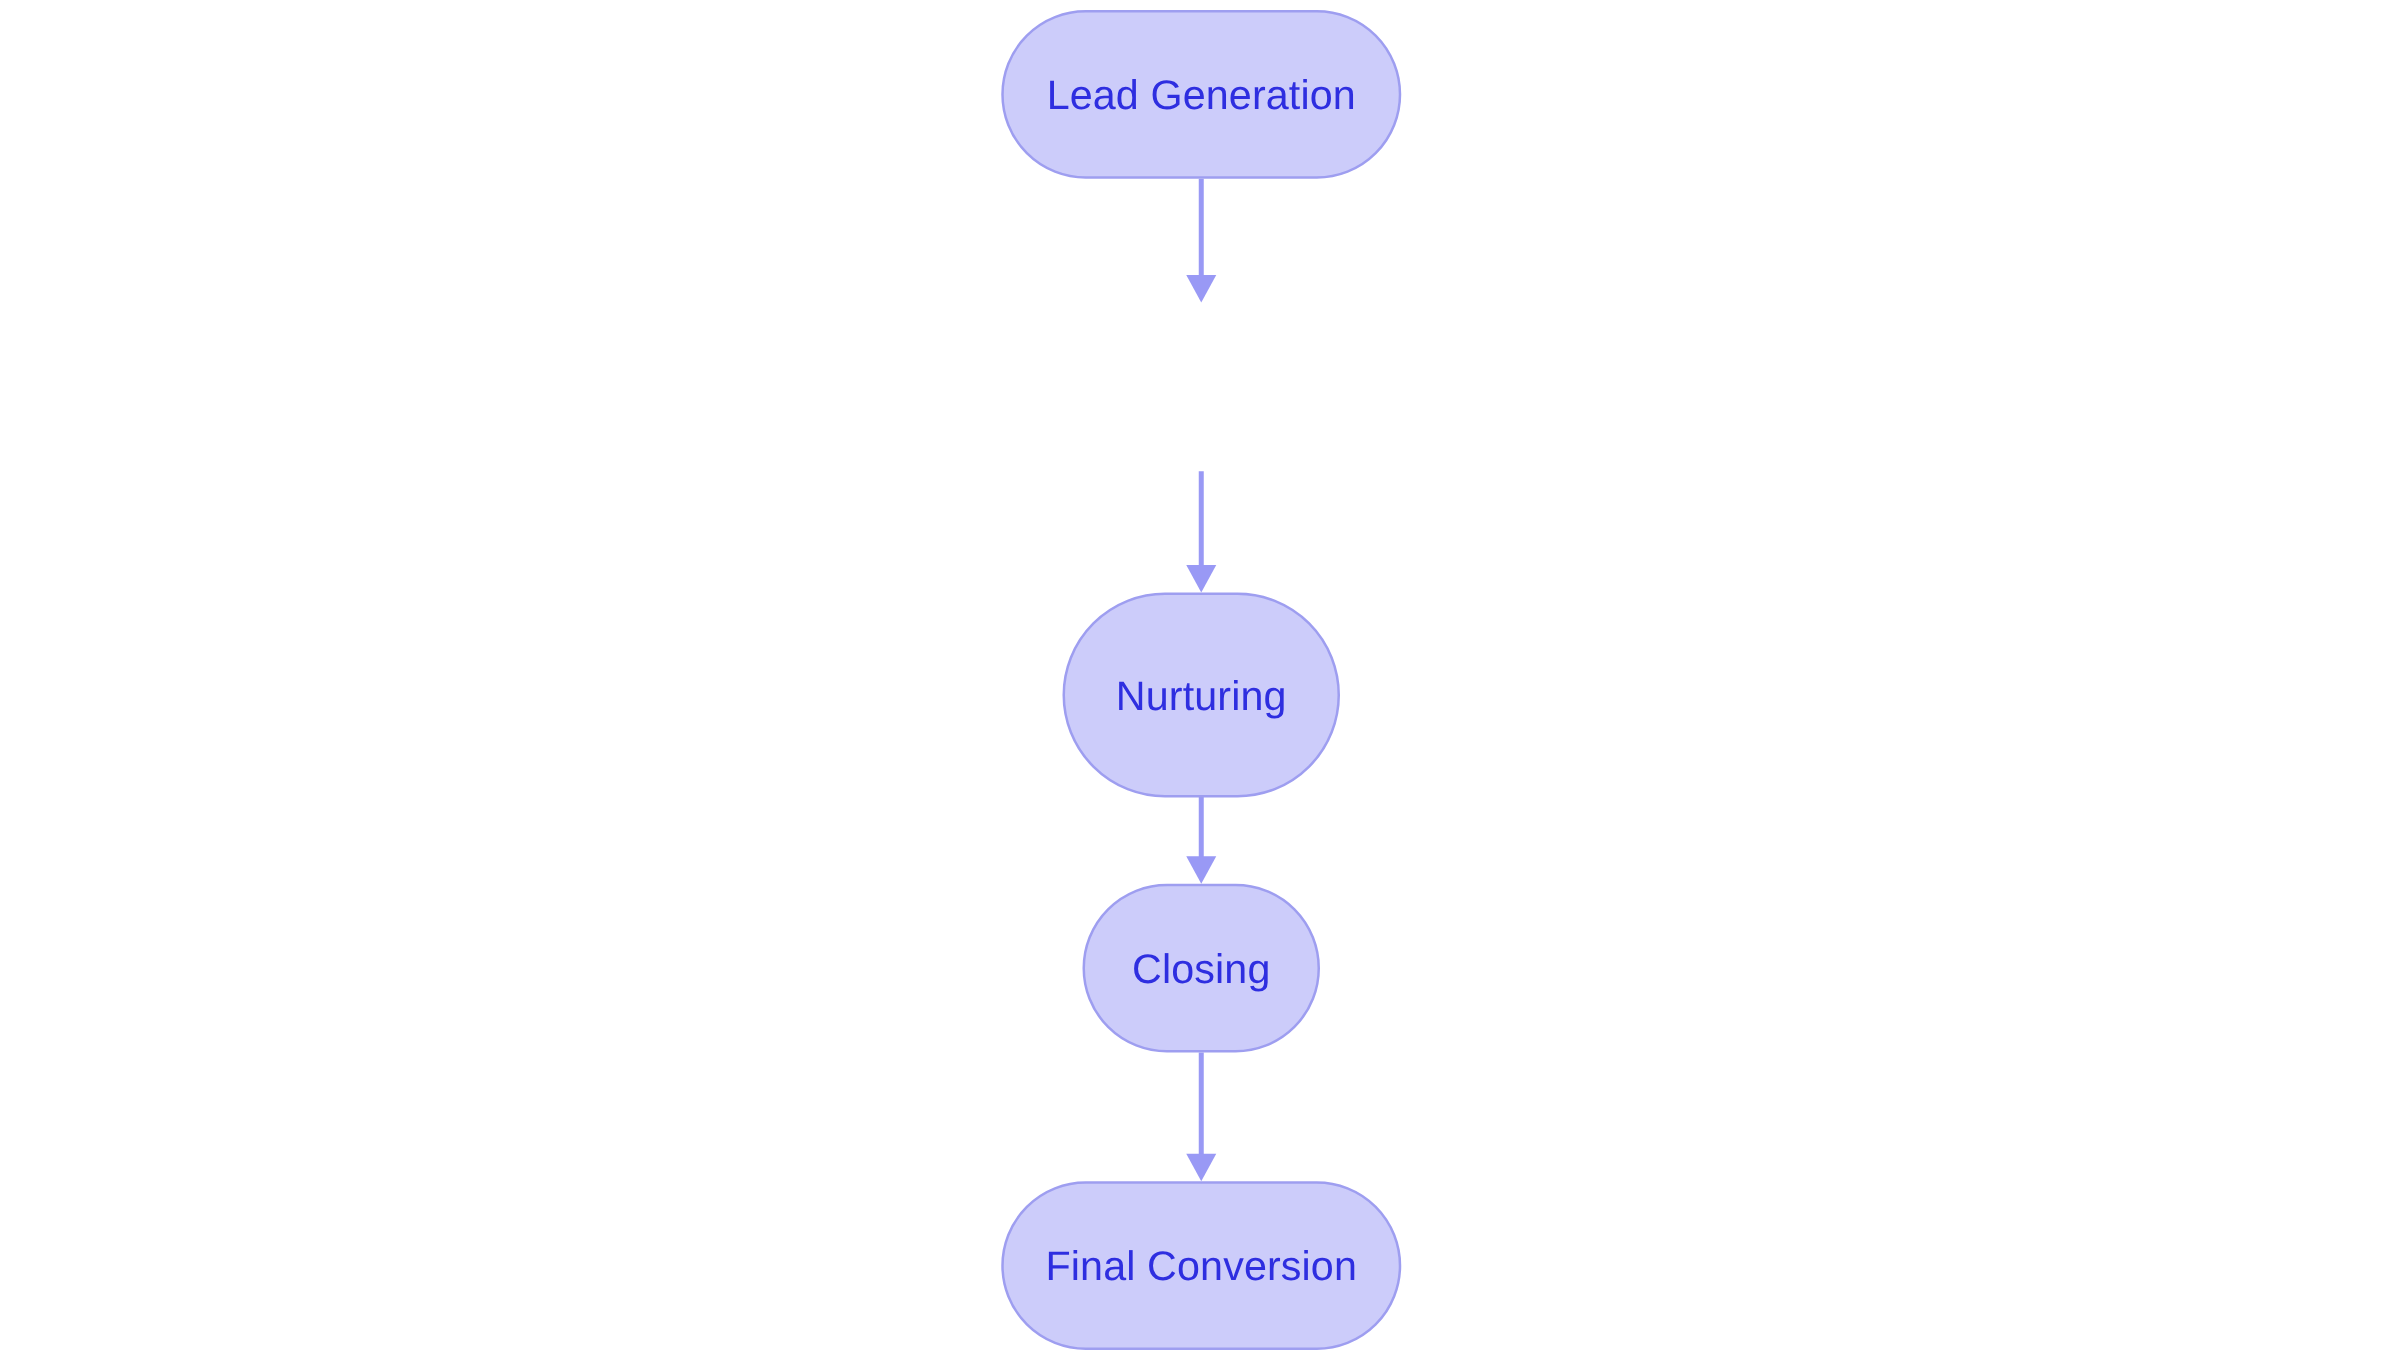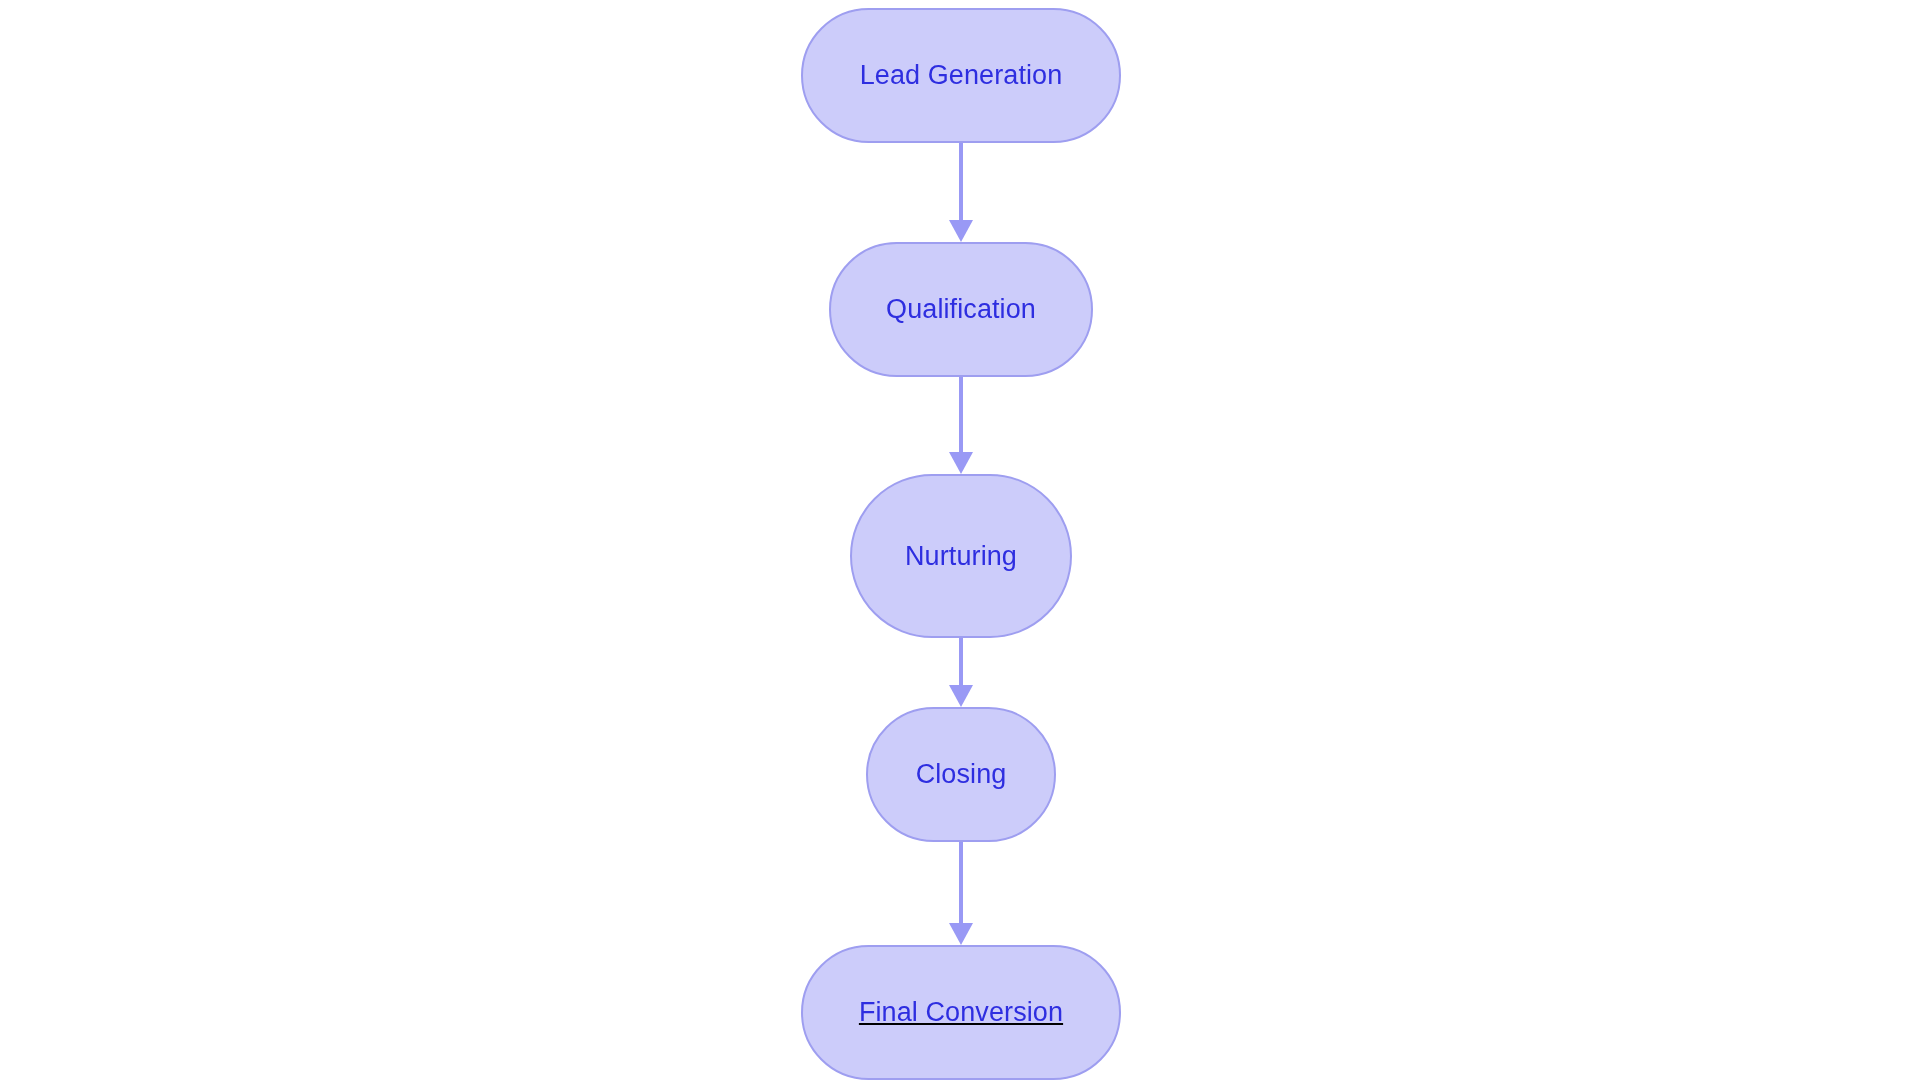--- a/index.html
+++ b/index.html
@@ -38,21 +38,21 @@
     align-items: center;
     justify-content: center;
     background: #ccccfa;
     border: 2px solid #9e9ef0;
     border-radius: 999px;
     transform: translateX(-50%);
   }
   .flow-node-label {
     color: #2e2ee0;
     font-family: "Liberation Sans", sans-serif;
-    font-size: 27px;
+    font-size: 33px;
     font-weight: 400;
     line-height: 1;
     white-space: nowrap;
     letter-spacing: 0.1px;
   }
 </style>
 </head>
 <body>
 
 <div id="flow-canvas">
@@ -73,27 +73,24 @@
       <g>
         <line x1="961" y1="842" x2="961" y2="924" stroke="#9999f5" stroke-width="4"></line>
         <polygon points="949,923 973,923 961,945" fill="#9999f5"></polygon>
       </g>
     </svg>
 
   <div id="node-layer">
       <div class="flow-node" style="left: 961px; top: 8px; width: 320px; height: 135px;">
         <span class="flow-node-label">Lead Generation</span>
       </div>
-      <div class="flow-node" style="left: 961px; top: 242px; width: 264px; height: 135px;">
-        <span class="flow-node-label">Qualification</span>
-      </div>
       <div class="flow-node" style="left: 961px; top: 474px; width: 222px; height: 164px;">
         <span class="flow-node-label">Nurturing</span>
       </div>
       <div class="flow-node" style="left: 961px; top: 707px; width: 190px; height: 135px; justify-content: center;">
         <span class="flow-node-label">Closing</span>
       </div>
-      <div class="flow-node" style="left: 961px; top: 945px; width: 320px; height: 135px; text-decoration: underline;">
+      <div class="flow-node" style="left: 961px; top: 945px; width: 320px; height: 135px;">
         <span class="flow-node-label">Final Conversion</span>
       </div>
     </div>
 
 </div>
 
 </body></html>

